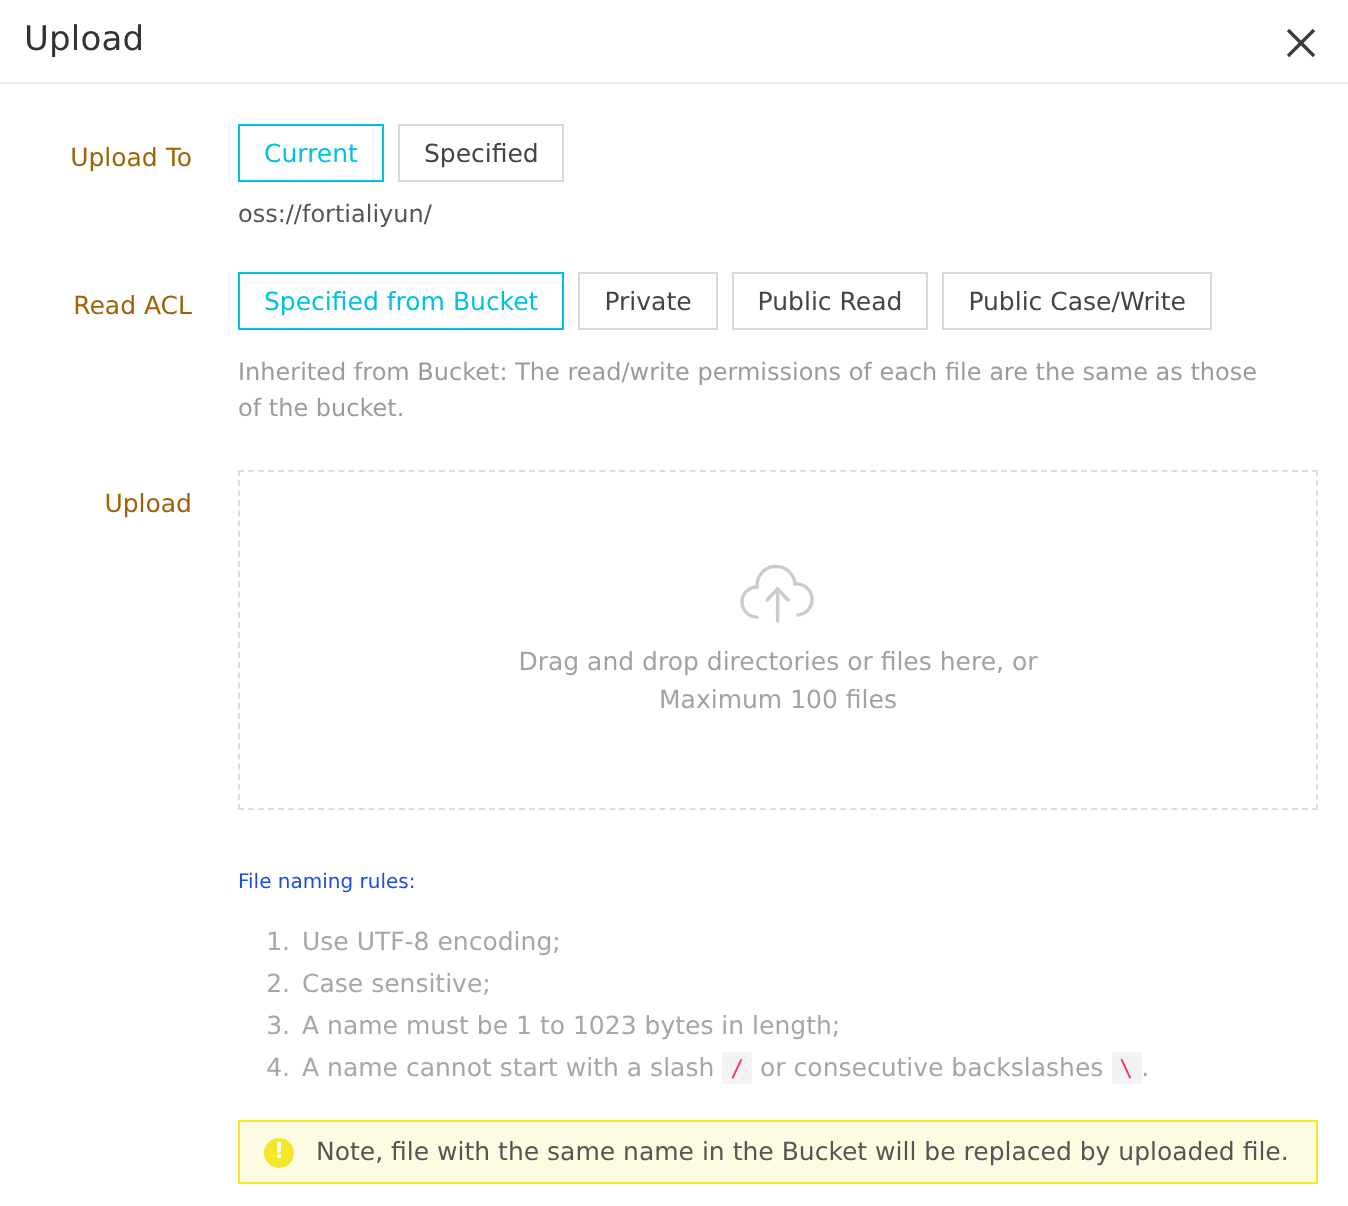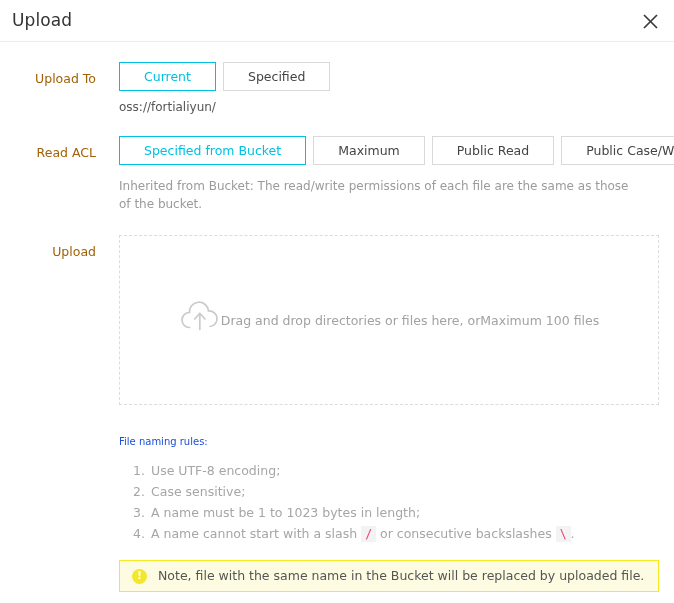--- a/index.html
+++ b/index.html
@@ -74,21 +74,21 @@
     display: flex;
     gap: 7px;
   }
   .seg-btn {
     height: 29px;
     border: 1px solid #d9d9d9;
     background: #ffffff;
     color: #444444;
     font-size: 12.5px;
     font-family: inherit;
-    padding: 0 24px;
+    padding: 0 12px;
     display: inline-flex;
     align-items: center;
     justify-content: center;
     cursor: pointer;
     box-sizing: border-box;
     border-radius: 0;
     white-space: nowrap;
   }
   .seg-btn.active {
     border-color: #00c0e3;
@@ -107,21 +107,21 @@
     margin-top: 12px;
     line-height: 18px;
     max-width: 520px;
   }
 
   
   .dropzone {
     border: 1px dashed #dcdcdc;
     height: 170px;
     display: flex;
-    flex-direction: row;
+    flex-direction: column;
     align-items: center;
     justify-content: center;
     background: #ffffff;
     cursor: pointer;
     box-sizing: border-box;
     max-width: 540px;
   }
   .cloud-icon { margin-bottom: 9px; }
   .cloud-icon svg { display: block; }
   .dz-line {
@@ -228,21 +228,21 @@
       </div>
       <div class="hint-text">oss://fortialiyun/</div>
     </div>
   </div>
 
   <div class="form-row row-file-acl">
     <div class="form-label">Read ACL</div>
     <div class="form-control">
       <div class="btn-group">
         <button class="seg-btn active">Specified from Bucket</button>
-        <button class="seg-btn">Maximum</button>
+        <button class="seg-btn">Private</button>
         <button class="seg-btn">Public Read</button>
         <button class="seg-btn">Public Case/Write</button>
       </div>
       <div class="desc-text">Inherited from Bucket: The read/write permissions of each file are the same as those of the bucket.</div>
     </div>
   </div>
 
   <div class="form-row row-upload">
     <div class="form-label">Upload</div>
     <div class="form-control">

